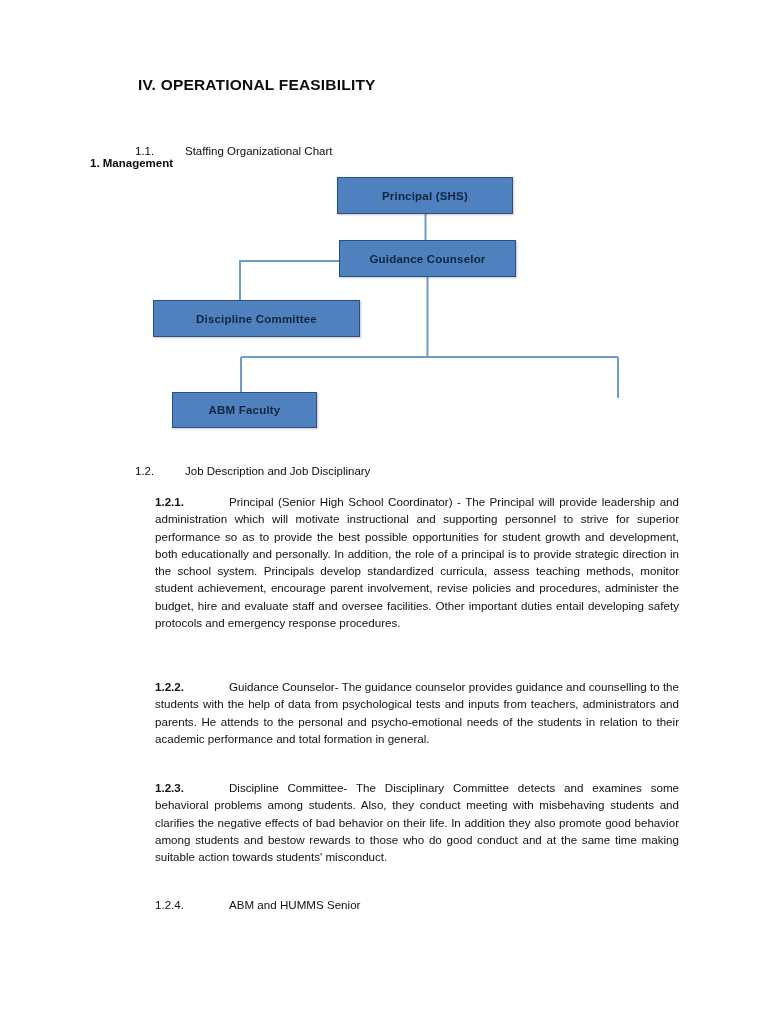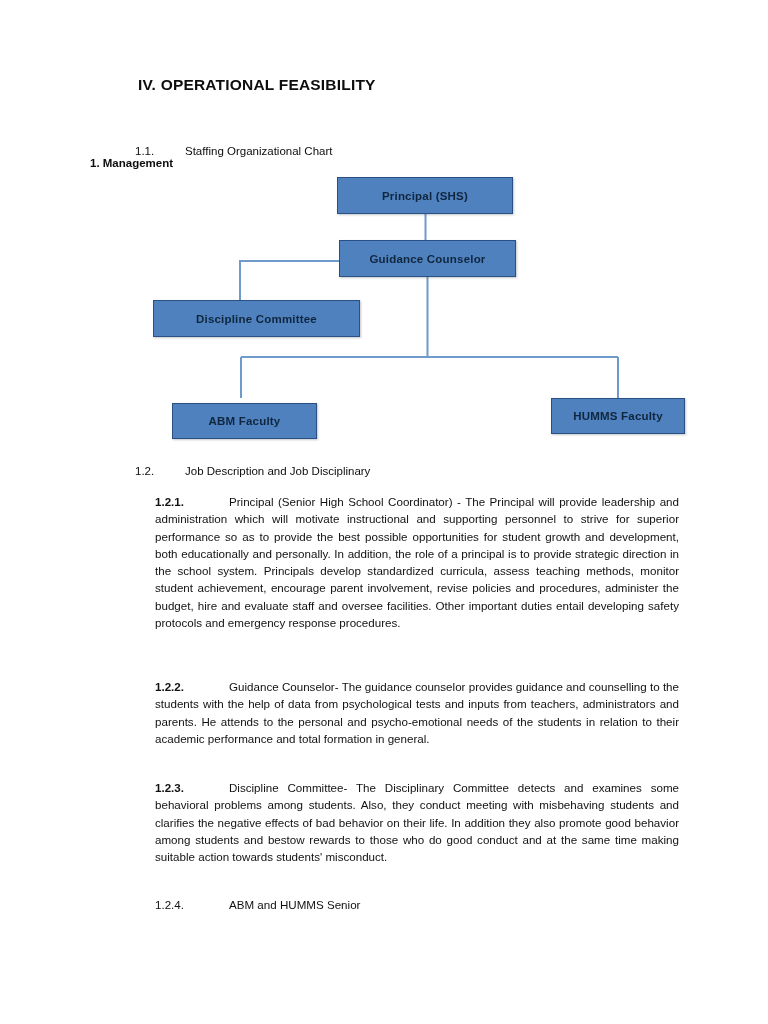--- a/index.html
+++ b/index.html
@@ -81,21 +81,21 @@
     justify-content: center;
     color: #10263f;
     font-size: 11.5px;
     font-weight: bold;
     letter-spacing: 0.2px;
     box-shadow: 1px 1px 2px rgba(80,90,110,0.35);
   }
   #node-principal   { left: 337px; top: 177px; width: 176px; height: 37px; }
   #node-guidance    { left: 339px; top: 240px; width: 177px; height: 37px; }
   #node-discipline  { left: 153px; top: 300px; width: 207px; height: 37px; }
-  #node-abm         { left: 172px; top: 403px; width: 145px; height: 36px; }
+  #node-abm         { left: 172px; top: 392px; width: 145px; height: 36px; }
   #node-humms       { left: 551px; top: 398px; width: 134px; height: 36px; }
 
   
   .body-block {
     position: absolute;
     left: 155px;
     width: 524px;
     font-size: 11.6px;
     line-height: 17.3px;
     text-align: justify;
@@ -152,21 +152,20 @@
     </svg>
 
     <div class="node" id="node-guidance">Guidance Counselor</div>
 
     <div class="node" id="node-principal">Principal (SHS)</div>
 
     <div class="node" id="node-discipline">Discipline Committee</div>
 
     <div class="node" id="node-abm">ABM Faculty</div>
 
-    <div class="node" id="node-humms">HUMMS Faculty</div>
   </div>
 
   <div class="sub-heading" id="sub-1-2">
     <span class="num">1.2.</span><span>Job Description and Job Disciplinary</span>
   </div>
 
   <div class="body-block" id="para-121">
     <span class="num">1.2.1.</span><span>Principal (Senior High School Coordinator) - The Principal will provide leadership and administration which will motivate instructional and supporting personnel to strive for superior performance so as to provide the best possible opportunities for student growth and development, both educationally and personally. In addition, the role of a principal is to provide strategic direction in the school system. Principals develop standardized curricula, assess teaching methods, monitor student achievement, encourage parent involvement, revise policies and procedures, administer the budget, hire and evaluate staff and oversee facilities. Other important duties entail developing safety protocols and emergency response procedures.</span>
   </div>
 

